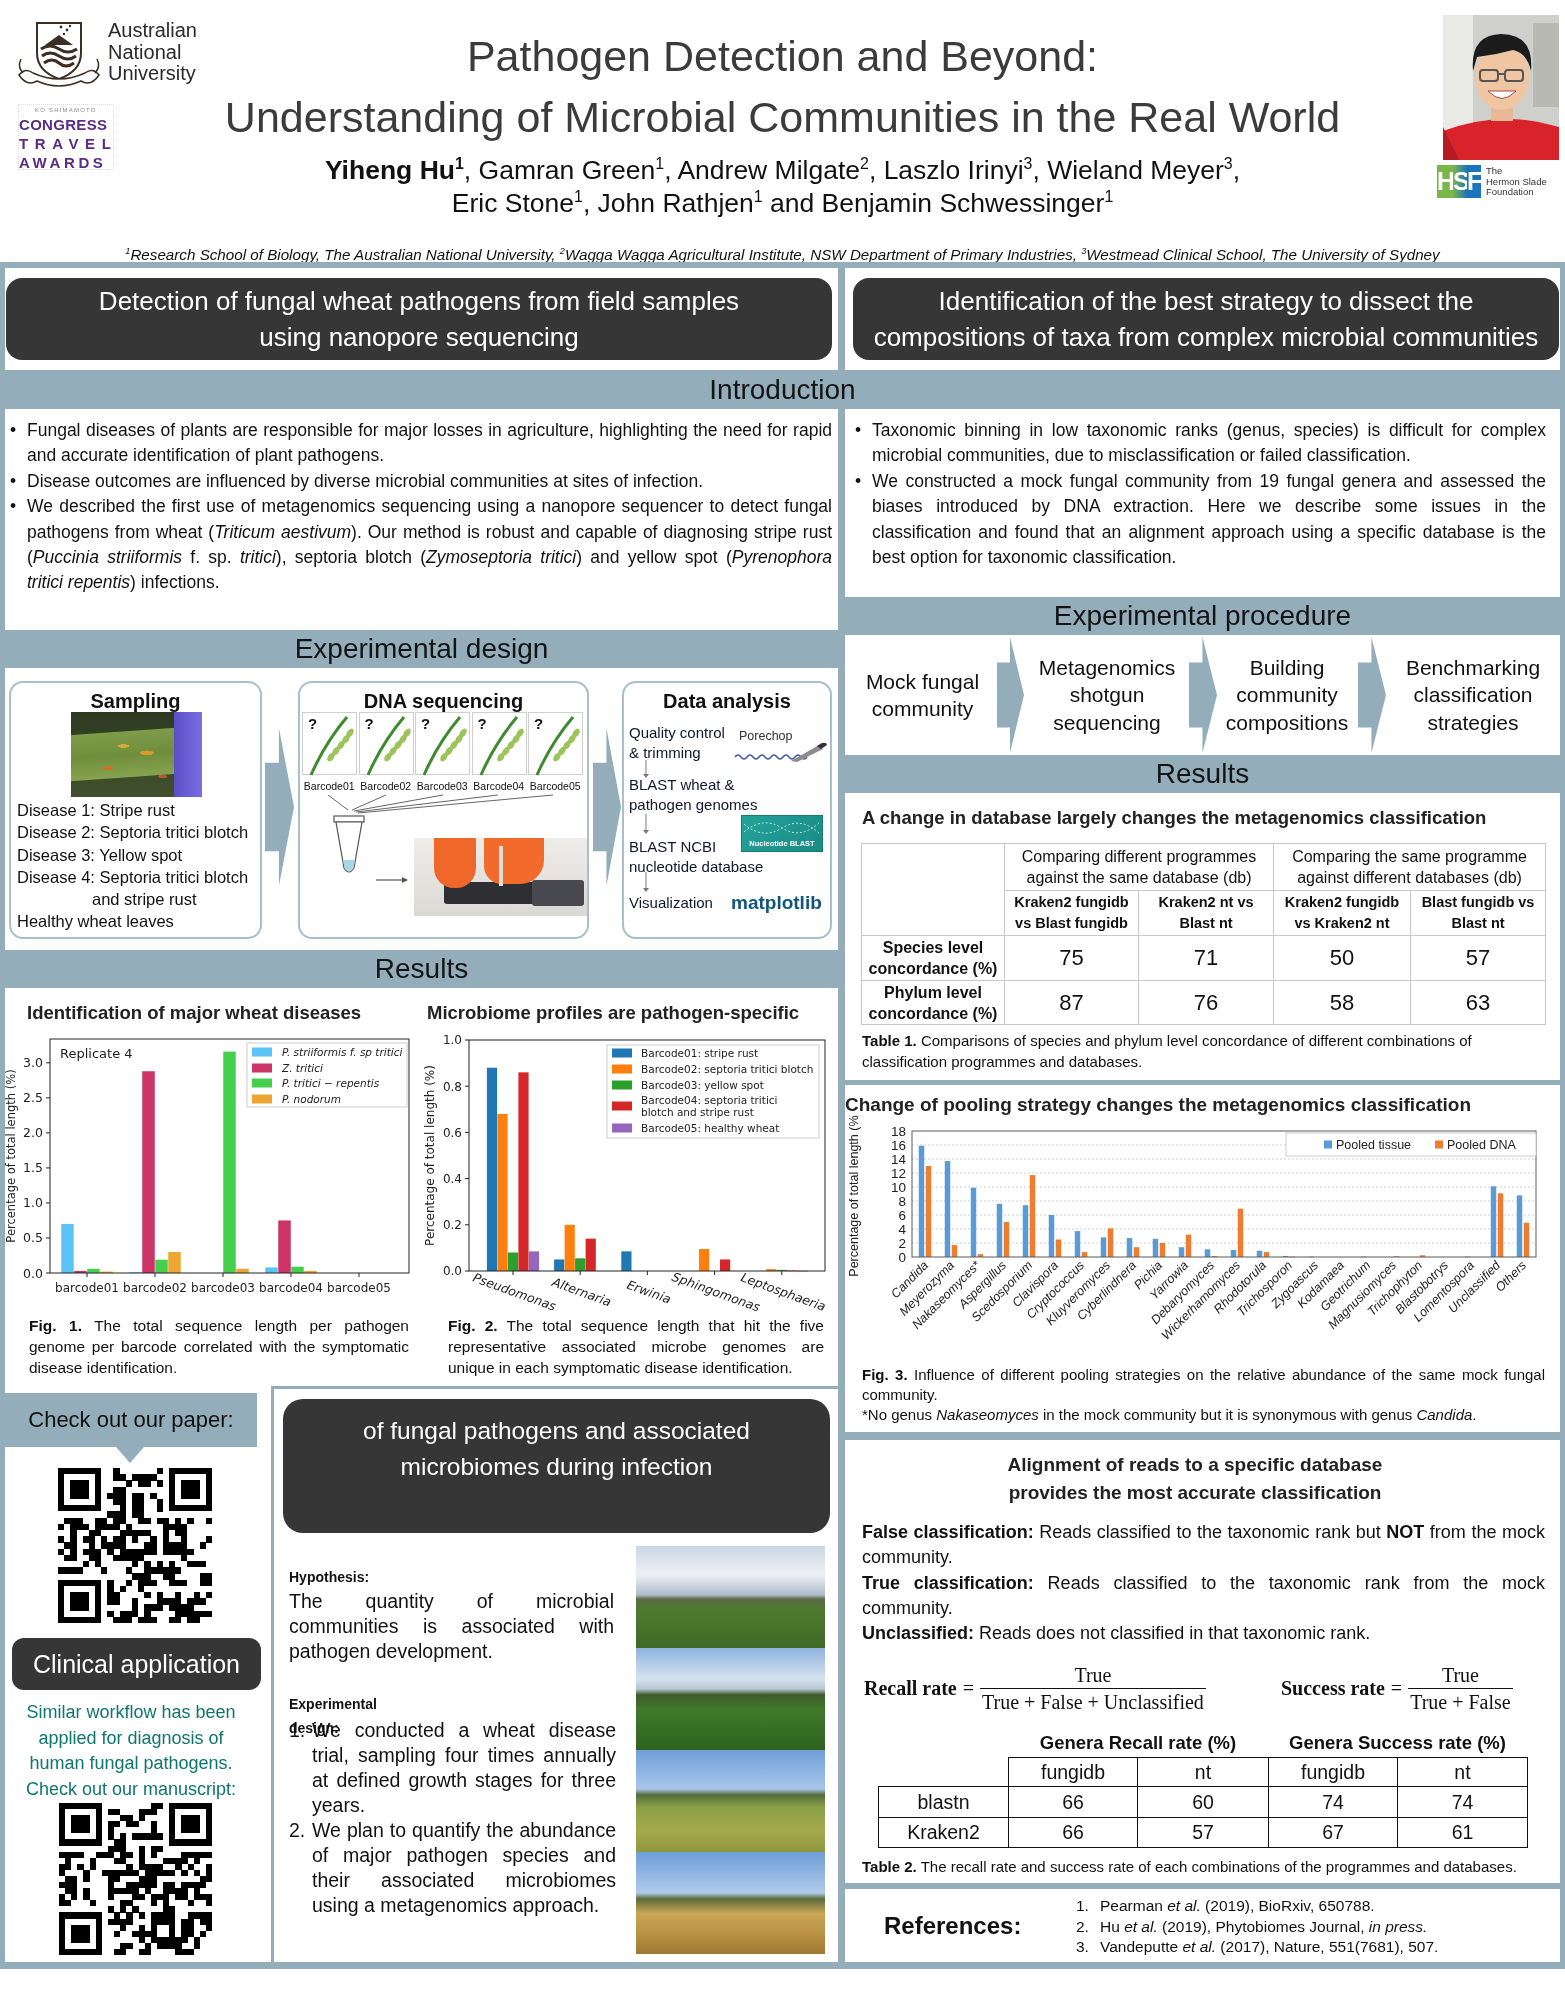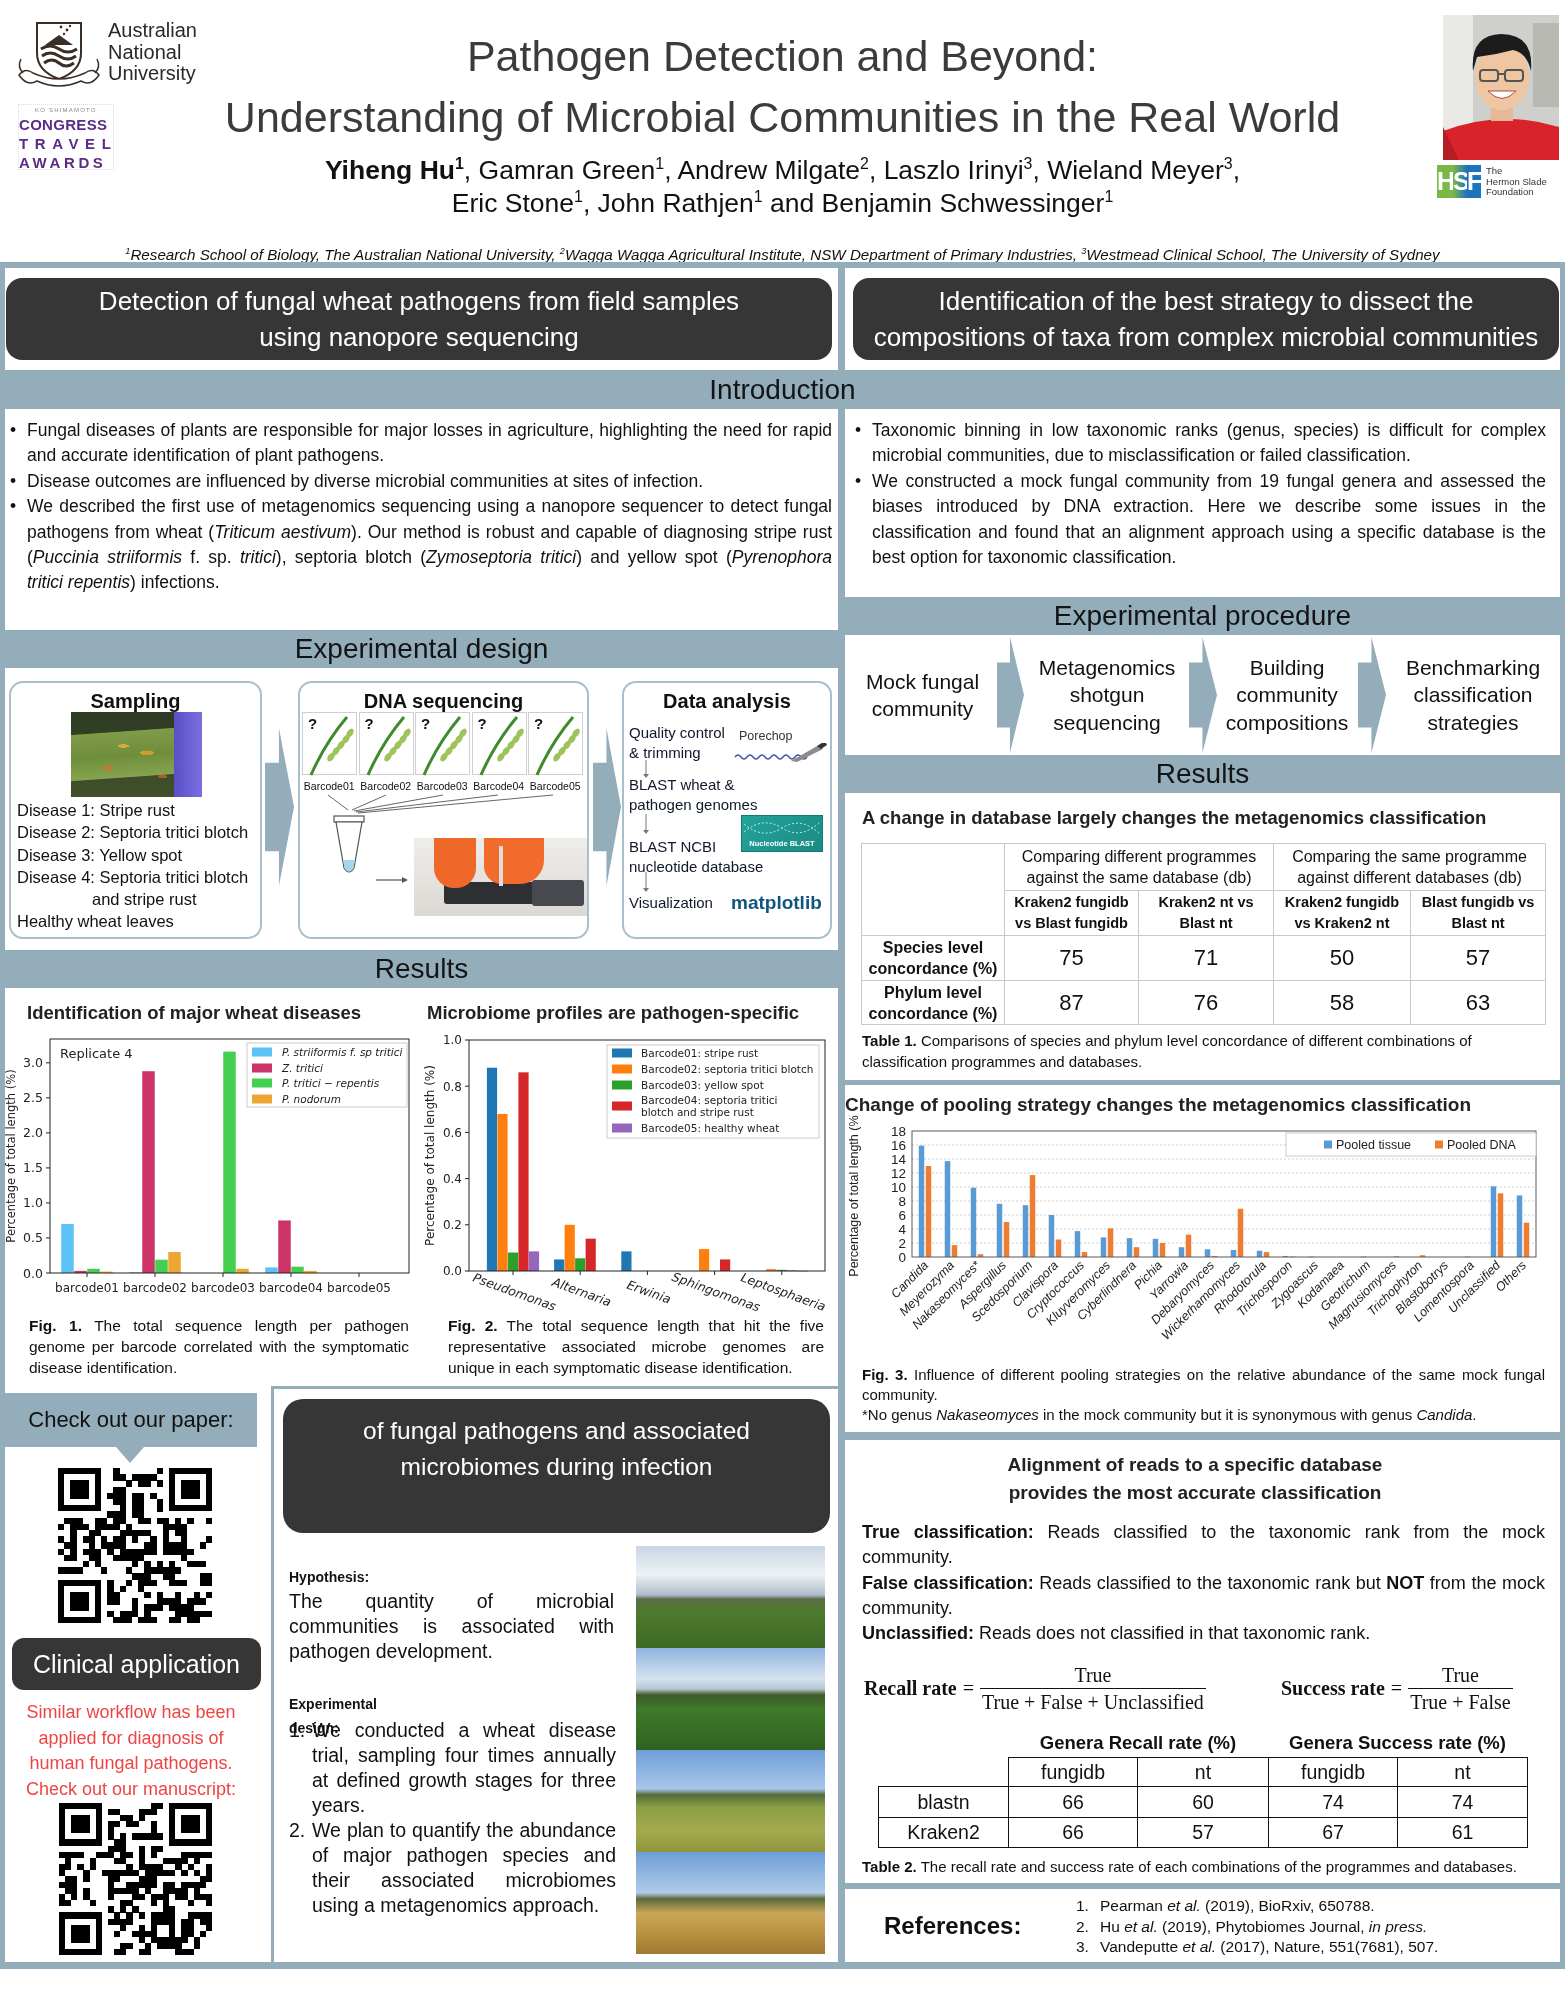--- a/index.html
+++ b/index.html
@@ -37,21 +37,21 @@
 .samp-list{font-size:16.5px;line-height:22.3px;color:#111;white-space:nowrap;}
 .wheat{position:absolute;top:712px;width:55px;height:63px;border:1px solid #cfcfcf;background:#fff;}
 .wheat .q{position:absolute;left:5px;top:2px;font-weight:bold;font-size:15px;}
 .bc-label{position:absolute;top:780px;width:56.5px;text-align:center;font-size:10.5px;line-height:13px;color:#111;white-space:nowrap;}
 .da-text{position:absolute;left:629px;font-size:15px;line-height:20px;color:#0f172a;white-space:nowrap;}
 .fig-title{position:absolute;font-weight:bold;font-size:18.5px;line-height:24px;color:#222;white-space:nowrap;}
 .caption{position:absolute;font-size:15.5px;line-height:21px;text-align:justify;color:#111;}
 .callout{position:absolute;background:var(--bar);text-align:center;font-size:22px;line-height:54px;color:#111;}
 .callout-tip{position:absolute;width:0;height:0;border-left:14px solid transparent;border-right:14px solid transparent;border-top:16px solid var(--bar);}
 .clin-box{position:absolute;background:var(--dark);border-radius:12px;color:#fff;text-align:center;font-size:25px;line-height:52px;}
-.clin-text{position:absolute;text-align:center;font-size:18px;line-height:25.5px;color:#ef4444;}
+.clin-text{position:absolute;text-align:center;font-size:18px;line-height:25.5px;color:#0f766e;}
 .ns-panel{position:absolute;background:#fff;border-left:3px solid var(--bar);border-top:3px solid var(--bar);}
 .ns-title{position:absolute;background:var(--dark);border-radius:20px;color:#fff;text-align:center;font-size:24.5px;line-height:35.5px;padding-top:14px;white-space:nowrap;}
 .ns-h{position:absolute;font-weight:bold;font-size:14px;line-height:24px;color:#111;}
 .ns-p{position:absolute;font-size:19.5px;line-height:25px;text-align:justify;color:#111;}
 ol.ns-ol{list-style:none;}
 ol.ns-ol li{position:relative;padding-left:23px;text-align:justify;}
 ol.ns-ol li .num{position:absolute;left:0;top:0;}
 .field{position:absolute;left:636px;width:189px;height:102px;}
 .flow-step{position:absolute;top:635px;height:120px;display:flex;flex-direction:column;justify-content:center;text-align:center;font-size:21px;line-height:27.5px;color:#111;white-space:nowrap;}
 table{border-collapse:collapse;table-layout:fixed;}
@@ -1120,22 +1120,22 @@
       </g>
     </svg>
   <div class="caption" style="left:862px;top:1365px;width:683px;font-size:15px;line-height:20px"><span class="seg-b">Fig. 3.</span> Influence of different pooling strategies on the relative abundance of the same mock fungal community.</div>
   <div class="caption" style="left:862px;top:1405px;width:683px;font-size:15px;line-height:20px;text-align:left">*No genus <span class="seg-i">Nakaseomyces</span> in the mock community but it is synonymous with genus <span class="seg-i">Candida</span>.</div>
 
   <div class="fig-title" style="left:845px;top:1451px;width:700px;text-align:center;font-size:19px;line-height:28px">
       <div class="ln">Alignment of reads to a specific database</div>
       <div class="ln">provides the most accurate classification</div>
     </div>
   <div class="def" style="left:862px;top:1520px;width:683px">
+    <div><span class="seg-b">False classification:</span> Reads classified to the taxonomic rank but <span class="seg-b">NOT</span> from the mock community.</div>
     <div><span class="seg-b">True classification:</span> Reads classified to the taxonomic rank from the mock community.</div>
-    <div><span class="seg-b">False classification:</span> Reads classified to the taxonomic rank but <span class="seg-b">NOT</span> from the mock community.</div>
     <div><span class="seg-b">Unclassified:</span> Reads does not classified in that taxonomic rank.</div>
   </div>
   <div class="formula" style="left:864px;top:1660px;height:56px">
     <span class="fl">Recall rate</span>
     <span style="margin-right:6px">=</span>
     <span class="frac">
       <span class="num">True</span>
       <span class="den">True + False + Unclassified</span>
     </span>
   </div>

